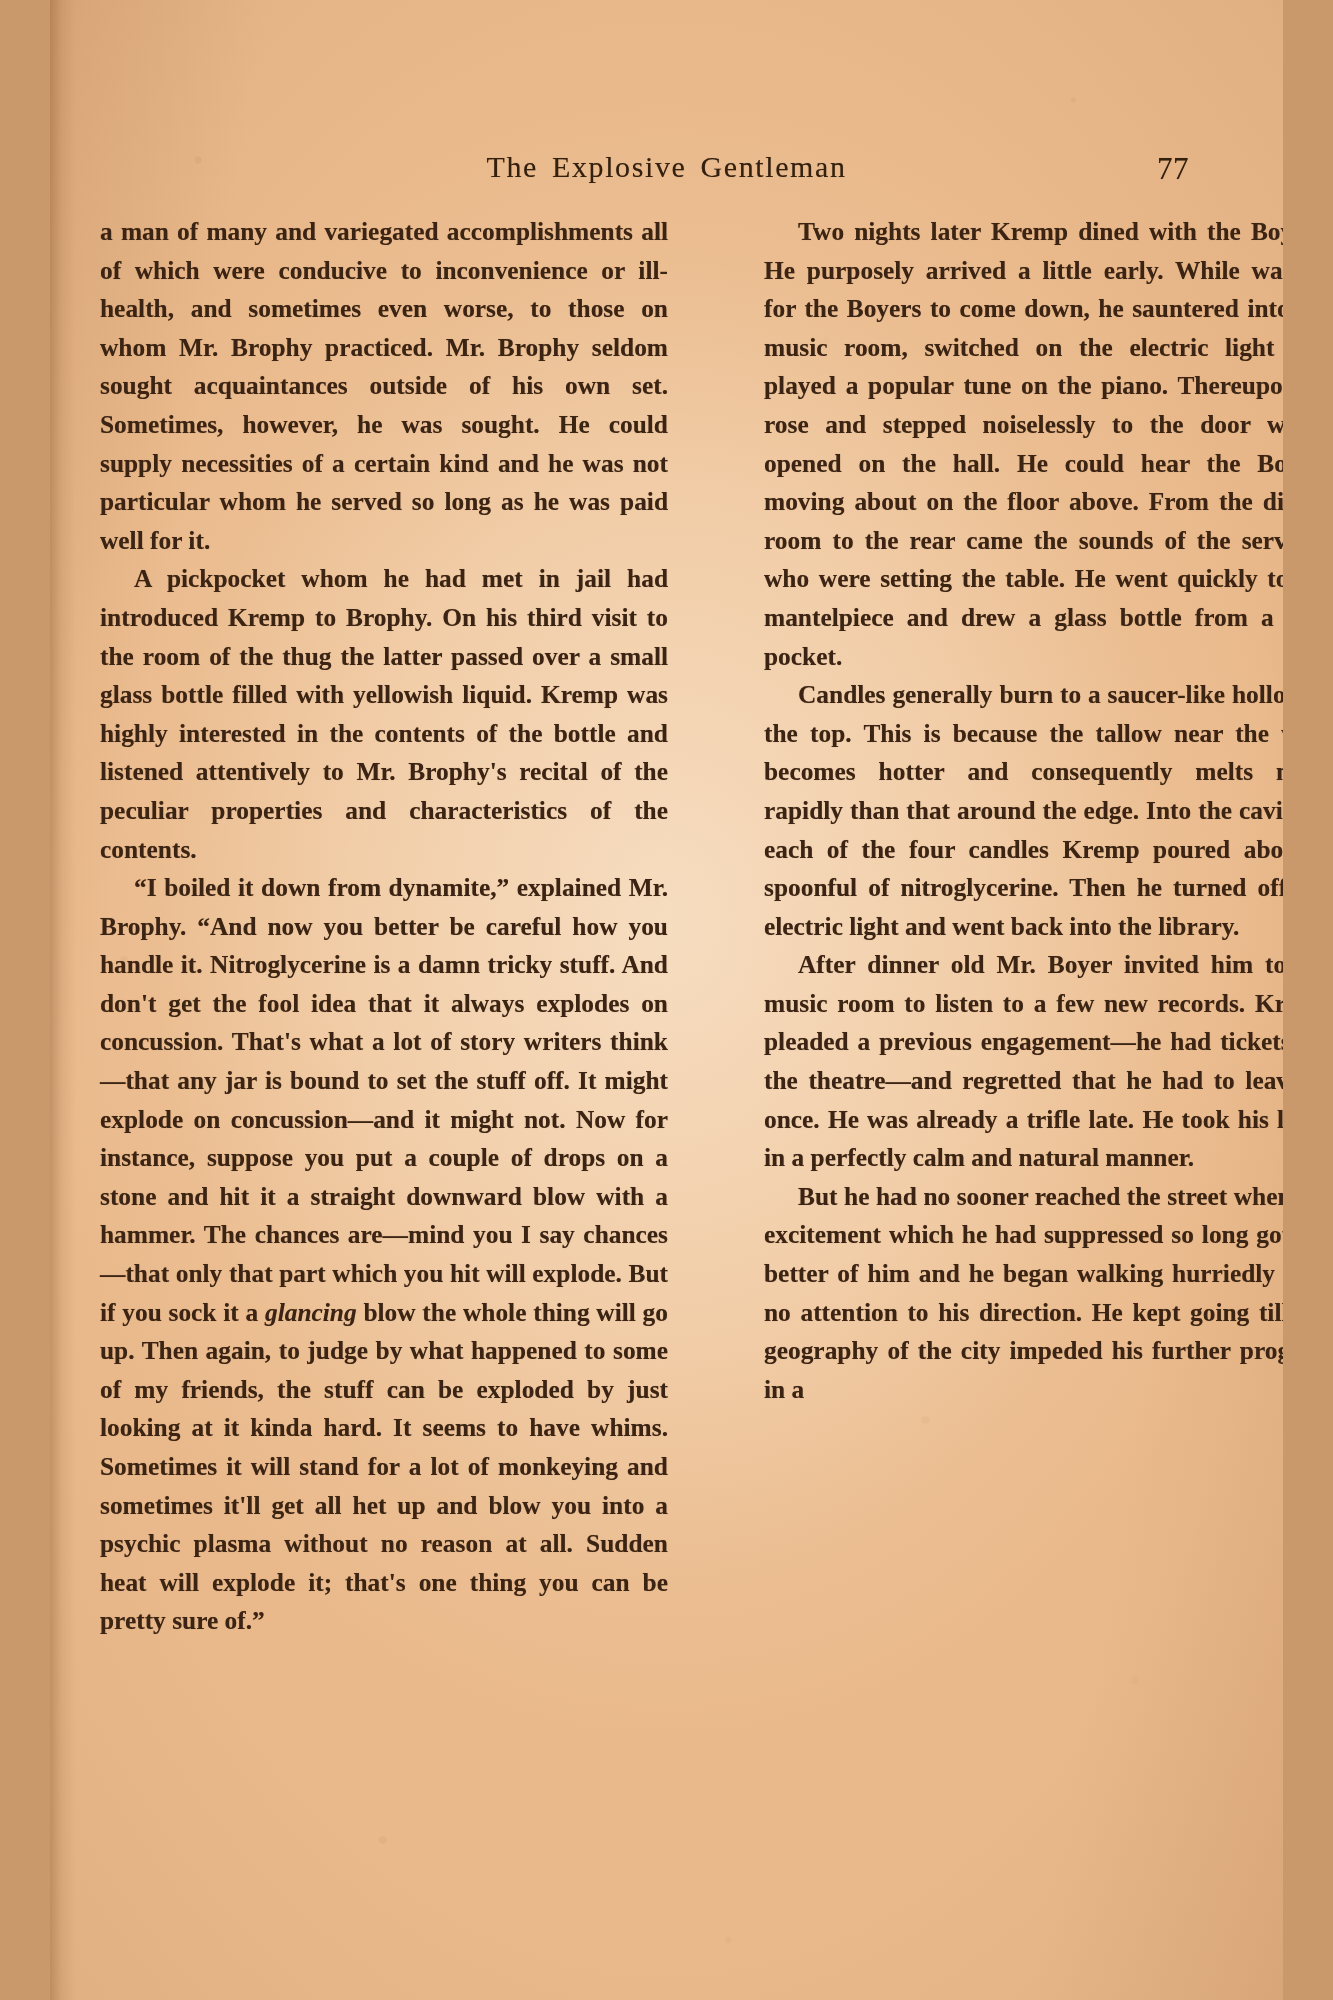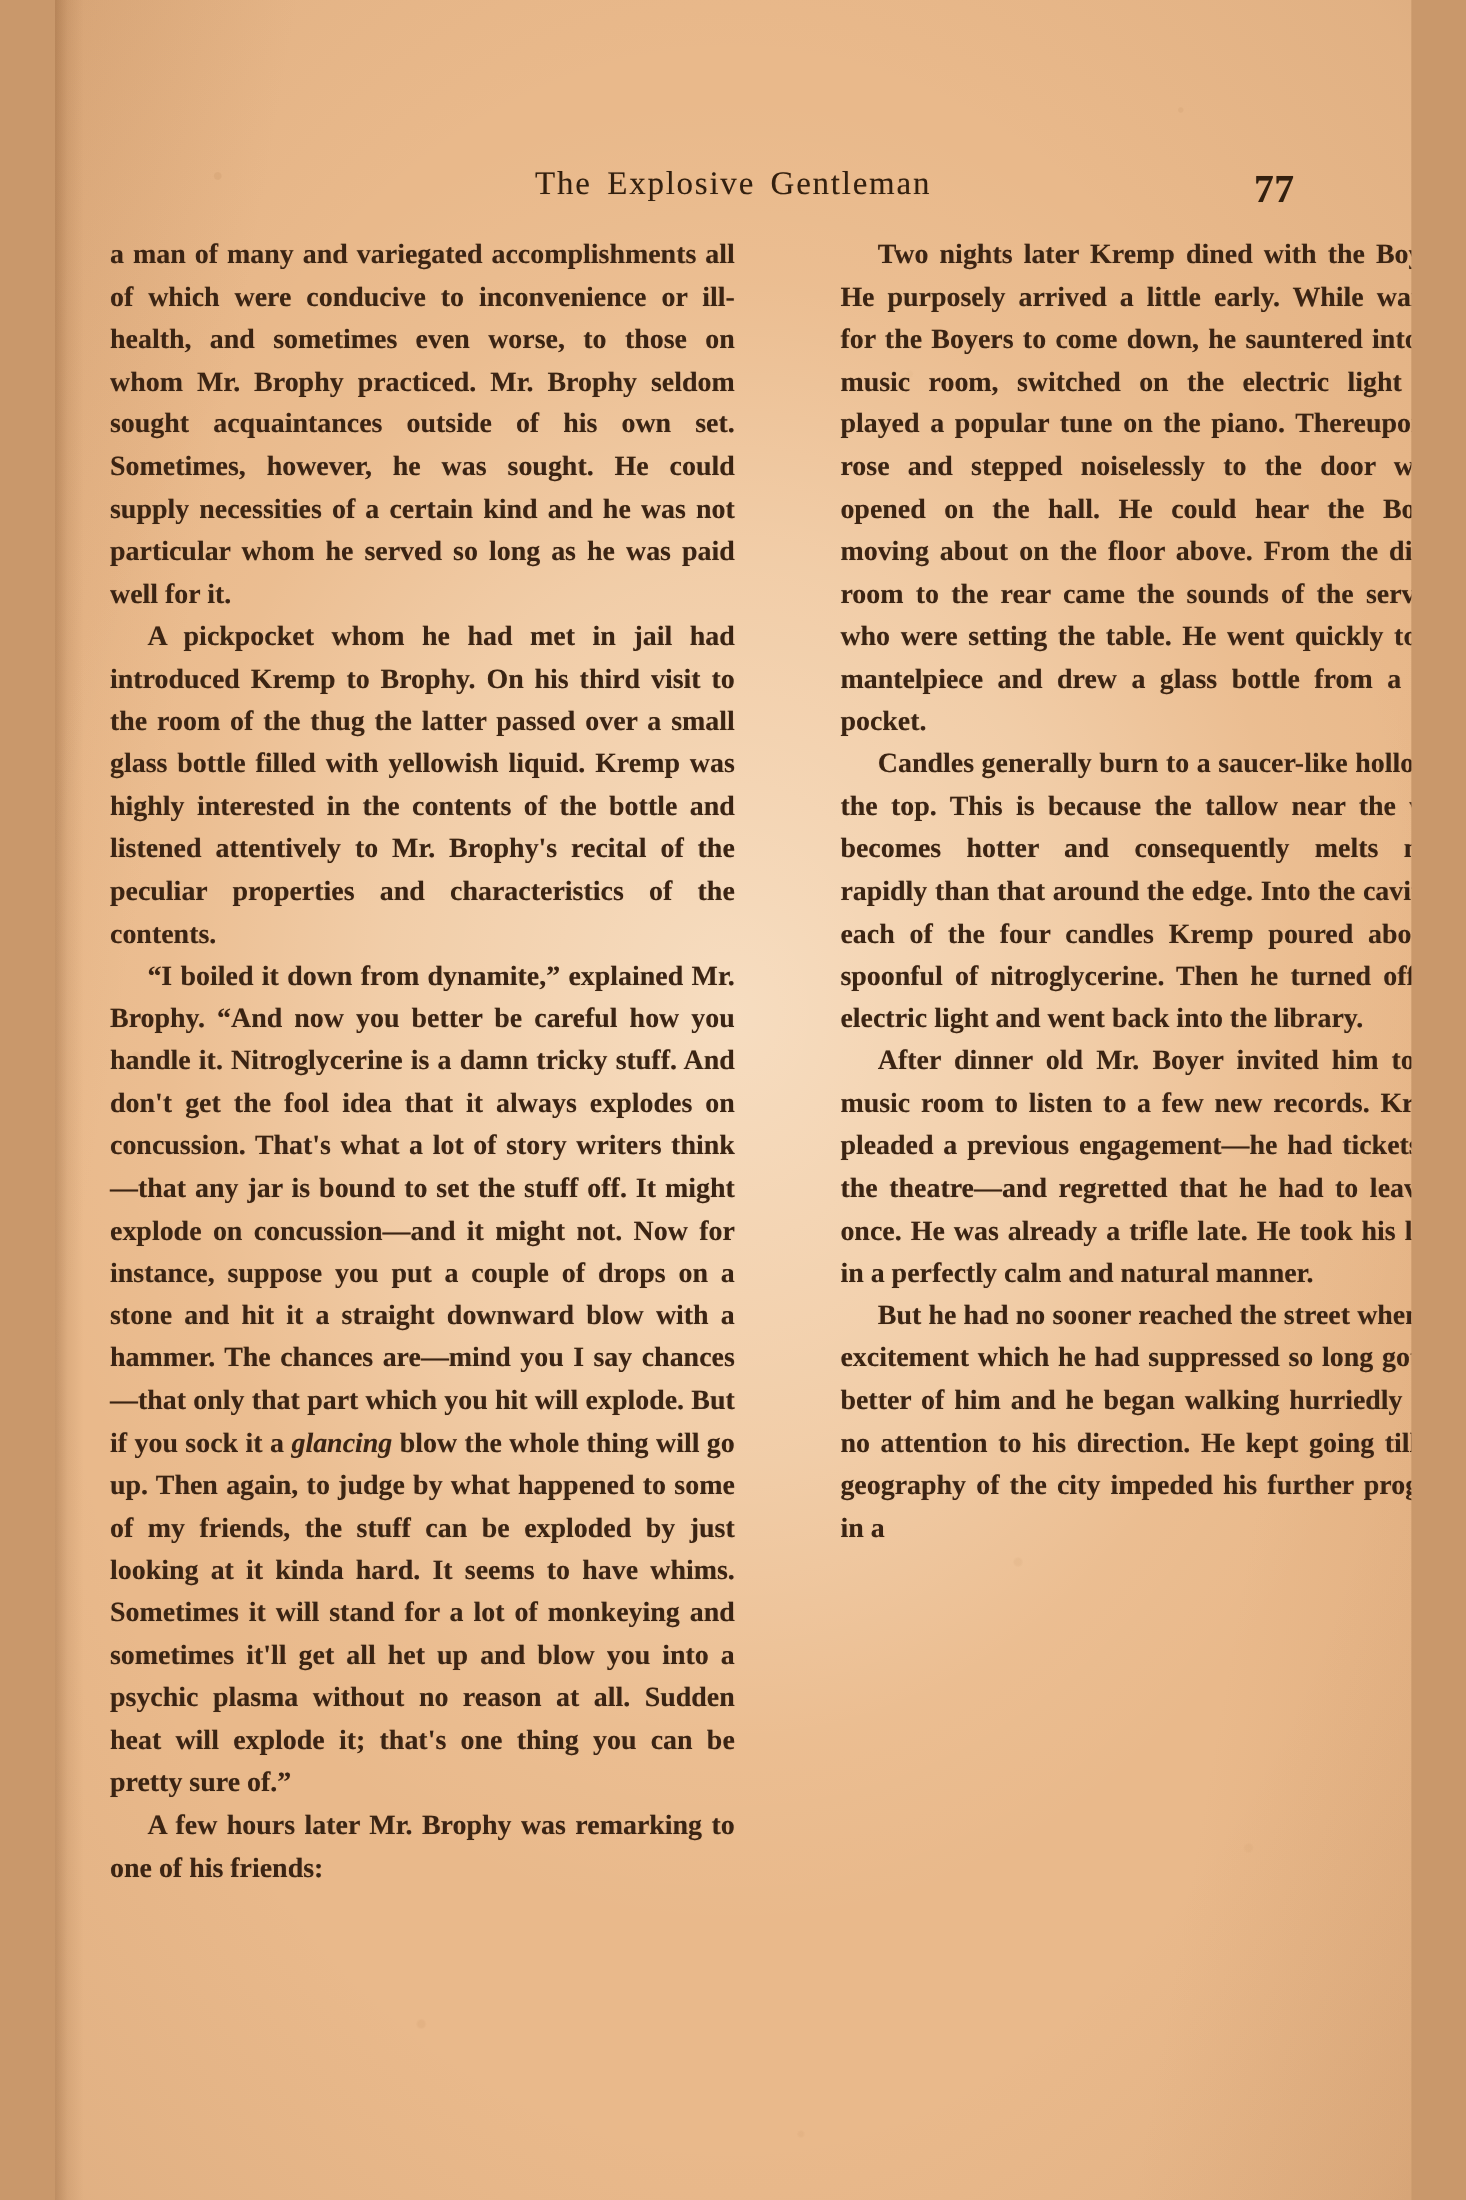--- a/index.html
+++ b/index.html
@@ -83,24 +83,24 @@
     left: 0; right: 0;
     text-align: center;
     font-size: 30px;
     letter-spacing: 1.6px;
     word-spacing: 5px;
     color: #33200f;
     white-space: nowrap;
   }
   #runhead .folio {
     position: absolute;
-    right: 54px;
+    right: 42px;
     top: 1px;
-    font-size: 36px;
-    font-weight: bold;
+    font-size: 31px;
+    font-weight: normal;
     letter-spacing: 0.5px;
     color: #33200f;
   }
 
   
   #columns {
     position: absolute;
     left: 50px;
     top: 212px;
     width: 1232px;
@@ -156,21 +156,20 @@
     <div class="title">The Explosive Gentleman</div>
     <div class="folio">77</div>
   </div>
 
   <div id="columns">
 
     <div class="col" id="col-left">
         <p class="para" id="p-accomplishments">a man of many and variegated accomplishments all of which were conducive to inconvenience or ill-health, and sometimes even worse, to those on whom Mr. Brophy practiced. Mr. Brophy seldom sought acquaintances outside of his own set. Sometimes, however, he was sought. He could supply necessities of a certain kind and he was not particular whom he served so long as he was paid well for it.</p>
         <p class="para indent" id="p-pickpocket">A pickpocket whom he had met in jail had introduced Kremp to Brophy. On his third visit to the room of the thug the latter passed over a small glass bottle filled with yellowish liquid. Kremp was highly interested in the contents of the bottle and listened attentively to Mr. Brophy's recital of the peculiar properties and characteristics of the contents.</p>
         <p class="para indent" id="p-boiled-it-down">“I boiled it down from dynamite,” explained Mr. Brophy. “And now you better be careful how you handle it. Nitroglycerine is a damn tricky stuff. And don't get the fool idea that it always explodes on concussion. That's what a lot of story writers think—that any jar is bound to set the stuff off. It might explode on concussion—and it might not. Now for instance, suppose you put a couple of drops on a stone and hit it a straight downward blow with a hammer. The chances are—mind you I say chances—that only that part which you hit will explode. But if you sock it a <em>glancing</em> blow the whole thing will go up. Then again, to judge by what happened to some of my friends, the stuff can be exploded by just looking at it kinda hard. It seems to have whims. Sometimes it will stand for a lot of monkeying and sometimes it'll get all het up and blow you into a psychic plasma without no reason at all. Sudden heat will explode it; that's one thing you can be pretty sure of.”</p>
-        <p class="para indent" id="p-few-hours-later">A few hours later Mr. Brophy was remarking to one of his friends:</p>
       </div>
 
     <div class="col" id="col-right">
         <p class="para indent" id="p-two-nights-later">Two nights later Kremp dined with the Boyers. He purposely arrived a little early. While waiting for the Boyers to come down, he sauntered into the music room, switched on the electric light and played a popular tune on the piano. Thereupon he rose and stepped noiselessly to the door which opened on the hall. He could hear the Boyers moving about on the floor above. From the dining room to the rear came the sounds of the servants who were setting the table. He went quickly to the mantelpiece and drew a glass bottle from a coat pocket.</p>
         <p class="para indent" id="p-candles">Candles generally burn to a saucer-like hollow at the top. This is because the tallow near the wick becomes hotter and consequently melts more rapidly than that around the edge. Into the cavity of each of the four candles Kremp poured about a spoonful of nitroglycerine. Then he turned off the electric light and went back into the library.</p>
         <p class="para indent" id="p-after-dinner">After dinner old Mr. Boyer invited him to the music room to listen to a few new records. Kremp pleaded a previous engagement—he had tickets for the theatre—and regretted that he had to leave at once. He was already a trifle late. He took his leave in a perfectly calm and natural manner.</p>
         <p class="para indent" id="p-but-he-had-no-sooner">But he had no sooner reached the street when the excitement which he had suppressed so long got the better of him and he began walking hurriedly with no attention to his direction. He kept going till the geography of the city impeded his further progress in a</p>
       </div>
 
   </div>

